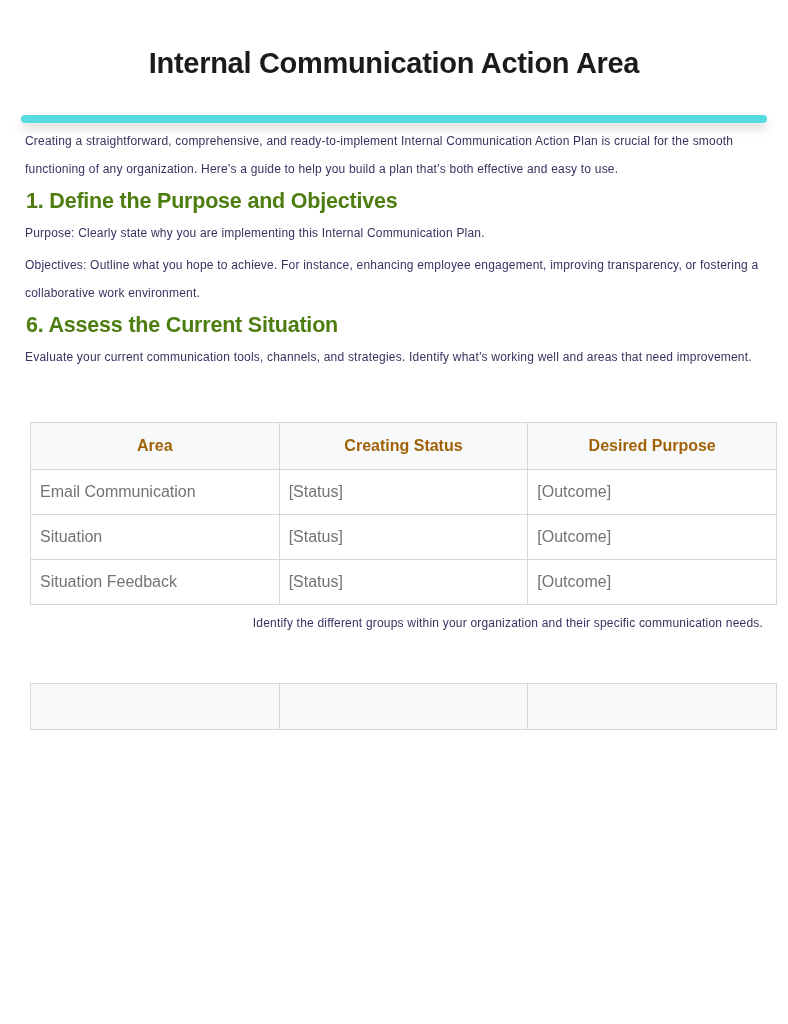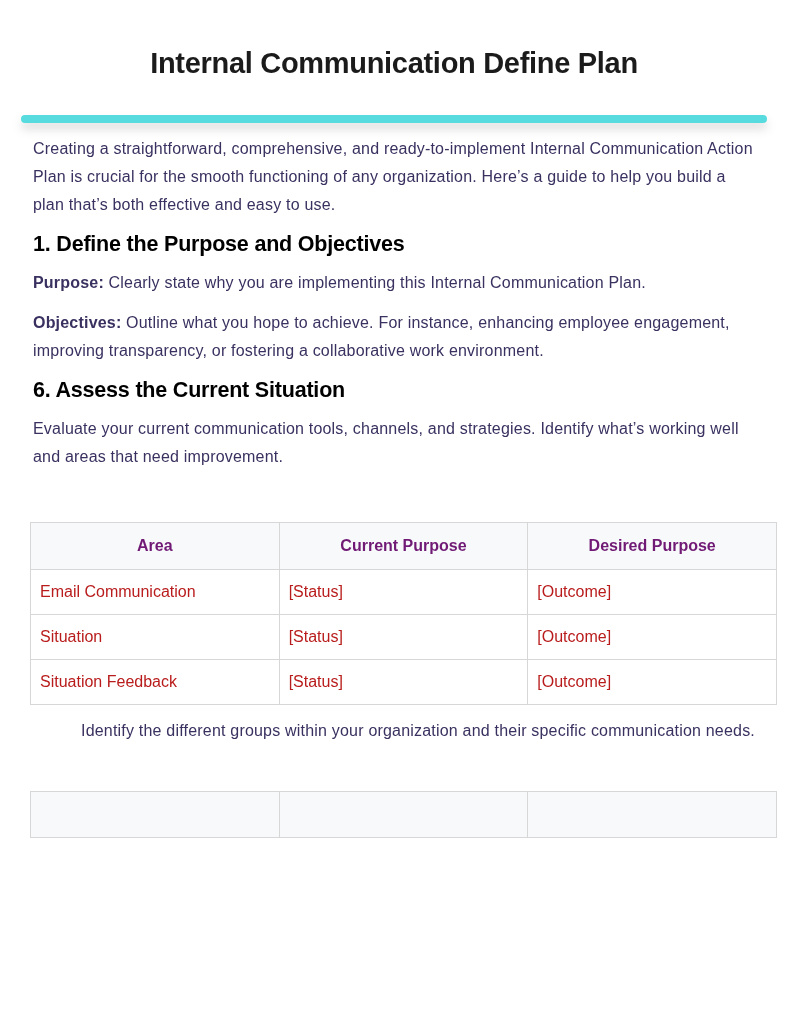--- a/index.html
+++ b/index.html
@@ -24,99 +24,99 @@
     letter-spacing: -0.3px;
   }
   .accent-bar {
     height: 8px;
     margin-top: 35px;
     border-radius: 5px;
     background: #58dbde;
     box-shadow: 0 6px 10px rgba(130,130,130,0.28);
   }
   p.body-text {
-    margin: 12px;
-    font-size: 16px;
+    margin: 4px;
+    font-size: 12px;
     line-height: 28px;
     color: #3a3160;
     letter-spacing: 0.2px;
   }
   .intro { margin-top: 61px; }
   h2.section-heading {
-    margin: 12px;
+    margin: 5px;
     font-size: 21.5px;
     line-height: 26px;
     font-weight: 700;
-    color: #000000;
+    color: #4d7c0f;
     letter-spacing: -0.2px;
   }
   .h-sec1 { margin-top: 50px; }
   .p-purpose { margin-top: 17px; }
   .p-objectives { margin-top: 24px; }
   .h-sec2 { margin-top: 47px; }
   .p-evaluate { margin-top: 18px; }
   .h-sec3 { margin-top: 52px; }
   .p-identify { margin-top: 21px; text-align: right; }
-  .bold-label { font-weight: 700; }
+  .bold-label { font-weight: 400; }
   table.data-table {
     margin-top: 51px;
     margin-left: 9px;
     width: 747px;
     border-collapse: collapse;
     table-layout: fixed;
   }
   table.data-table th,
   table.data-table td {
     border: 1px solid #d7d7d7;
     font-size: 16px;
   }
   table.data-table th {
     background: #f8f9fa;
-    color: #701a75;
+    color: #a16207;
     font-weight: 700;
     text-align: center;
     padding: 9px 8px;
     line-height: 28px;
   }
   table.data-table td {
-    color: #b91c1c;
+    color: #737373;
     text-align: left;
     padding: 8px 8px 8px 9px;
     line-height: 28px;
     background: #ffffff;
   }
   table.clipped { margin-top: 46px; }
   table.clipped th { height: 46px; }
 </style>
 </head>
 <body>
 
 <div class="page">
 
-  <h1 class="doc-title">Internal Communication Define Plan</h1>
+  <h1 class="doc-title">Internal Communication Action Area</h1>
 
   <div class="accent-bar"></div>
 
   <p class="body-text intro">Creating a straightforward, comprehensive, and ready-to-implement Internal Communication Action Plan is crucial for the smooth functioning of any organization. Here’s a guide to help you build a plan that’s both effective and easy to use.</p>
 
   <h2 class="section-heading h-sec1">1. Define the Purpose and Objectives</h2>
 
   <p class="body-text p-purpose"><span class="bold-label">Purpose:</span><span> Clearly state why you are implementing this Internal Communication Plan.</span></p>
 
   <p class="body-text p-objectives"><span class="bold-label">Objectives:</span><span> Outline what you hope to achieve. For instance, enhancing employee engagement, improving transparency, or fostering a collaborative work environment.</span></p>
 
   <h2 class="section-heading h-sec2">6. Assess the Current Situation</h2>
 
   <p class="body-text p-evaluate">Evaluate your current communication tools, channels, and strategies. Identify what’s working well and areas that need improvement.</p>
 
   <table class="data-table">
     <thead>
       <tr>
         <th>Area</th>
-        <th>Current Purpose</th>
+        <th>Creating Status</th>
         <th>Desired Purpose</th>
       </tr>
     </thead>
     <tbody>
       <tr>
         <td>Email Communication</td>
         <td>[Status]</td>
         <td>[Outcome]</td>
       </tr>
       <tr>

